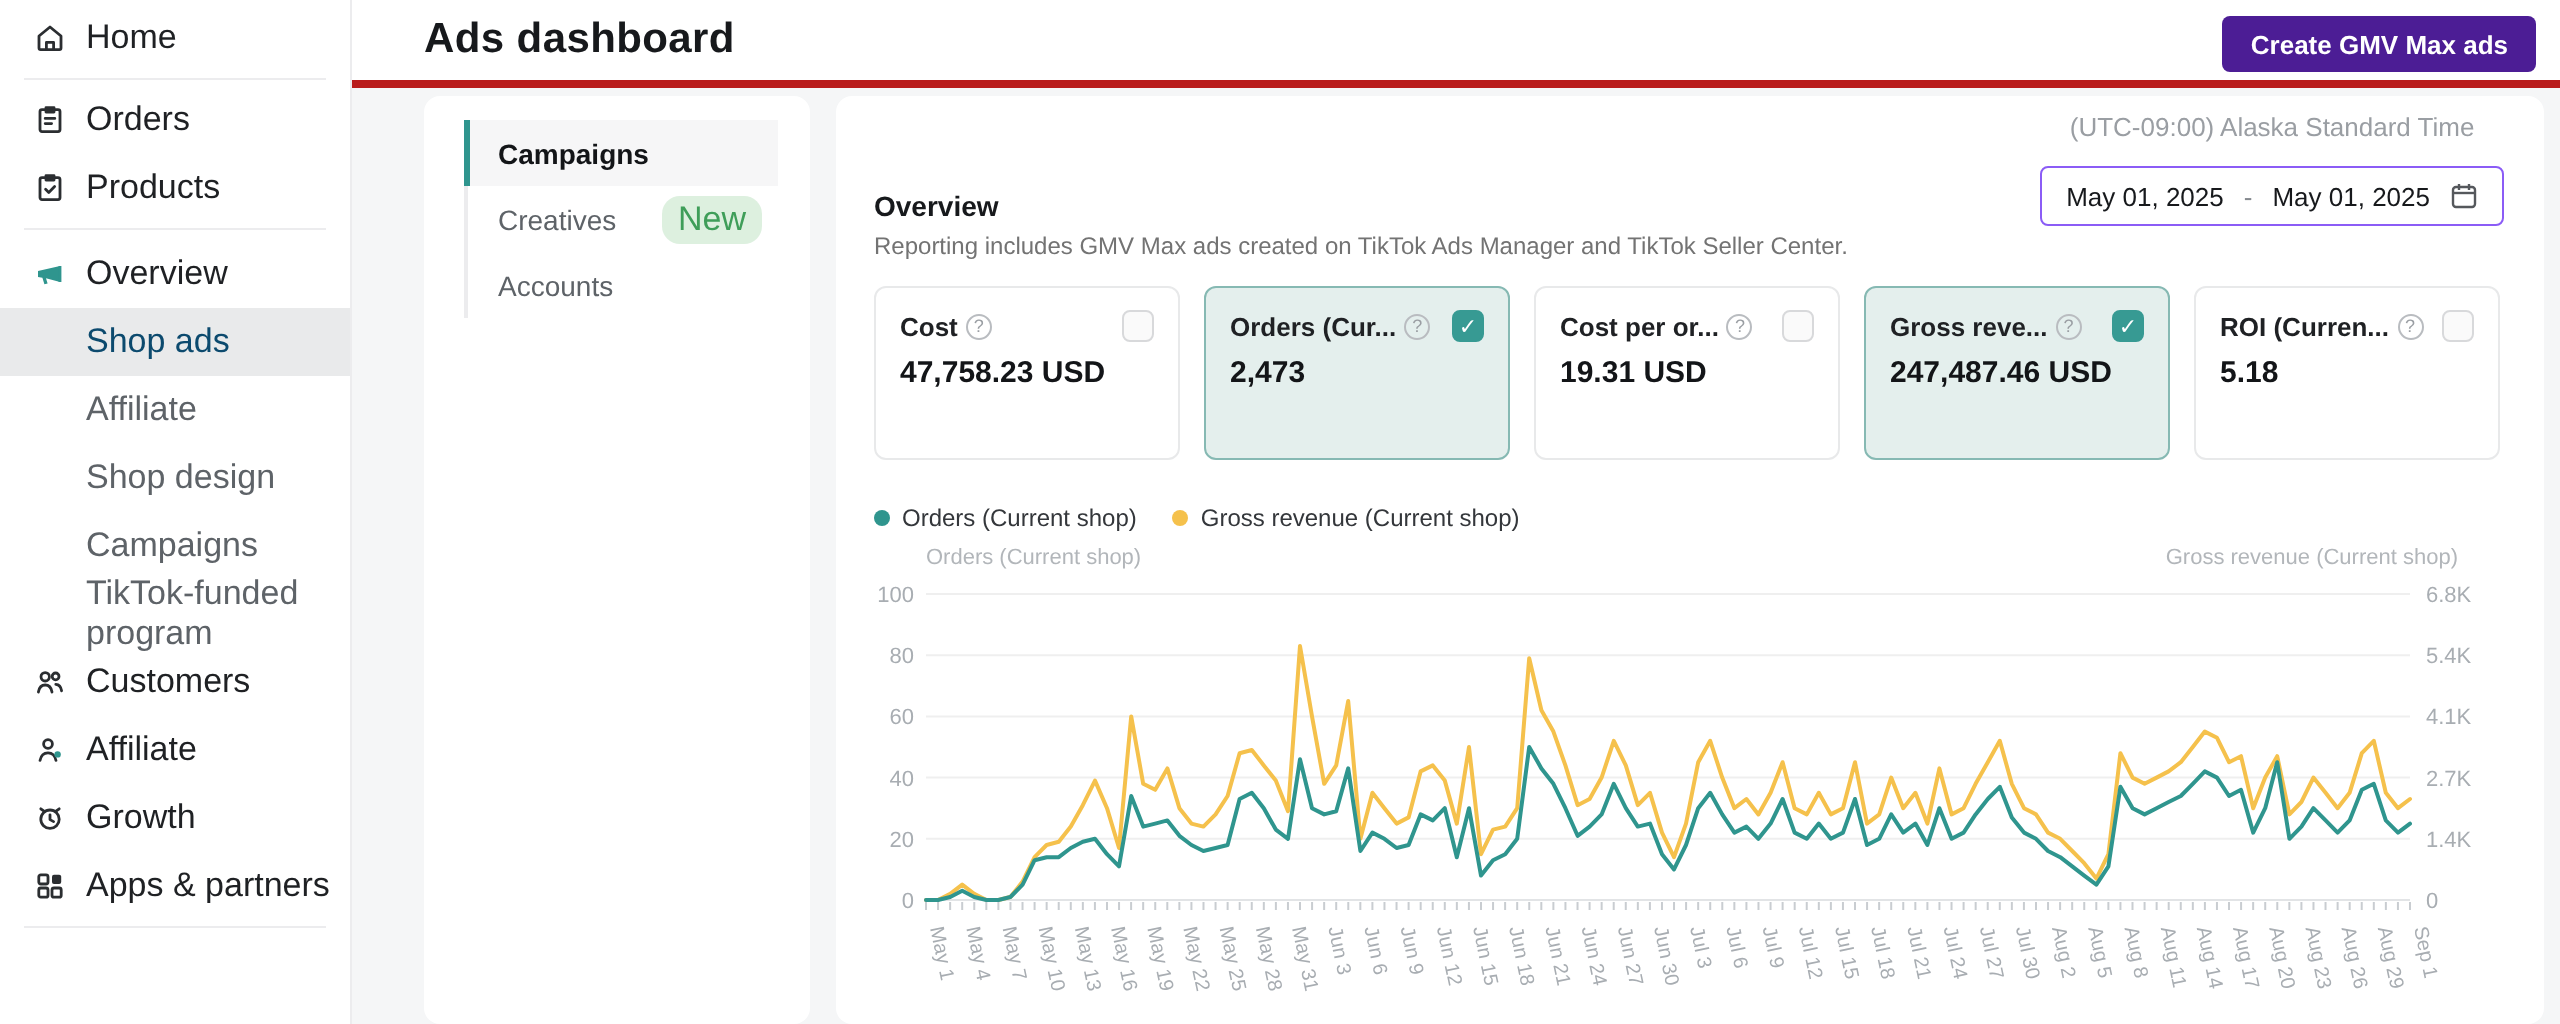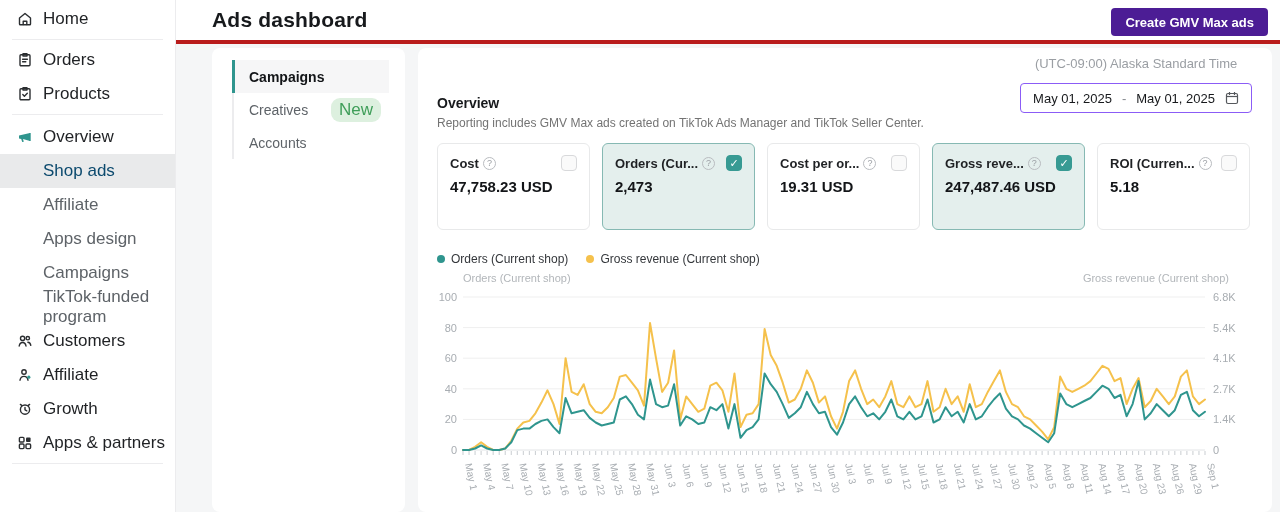--- a/index.html
+++ b/index.html
@@ -114,21 +114,21 @@
       </span>
       <span>Overview</span>
     </div>
     <div class="side-item child selected">
       <span>Shop ads</span>
     </div>
     <div class="side-item child">
       <span>Affiliate</span>
     </div>
     <div class="side-item child">
-      <span>Apps design</span>
+      <span>Shop design</span>
     </div>
     <div class="side-item child">
       <span>Campaigns</span>
     </div>
     <div class="side-item child">
       <span>TikTok-funded program</span>
     </div>
     <div class="side-item">
       <span class="ic">
         <svg width="16" height="16" viewBox="0 0 16 16">

